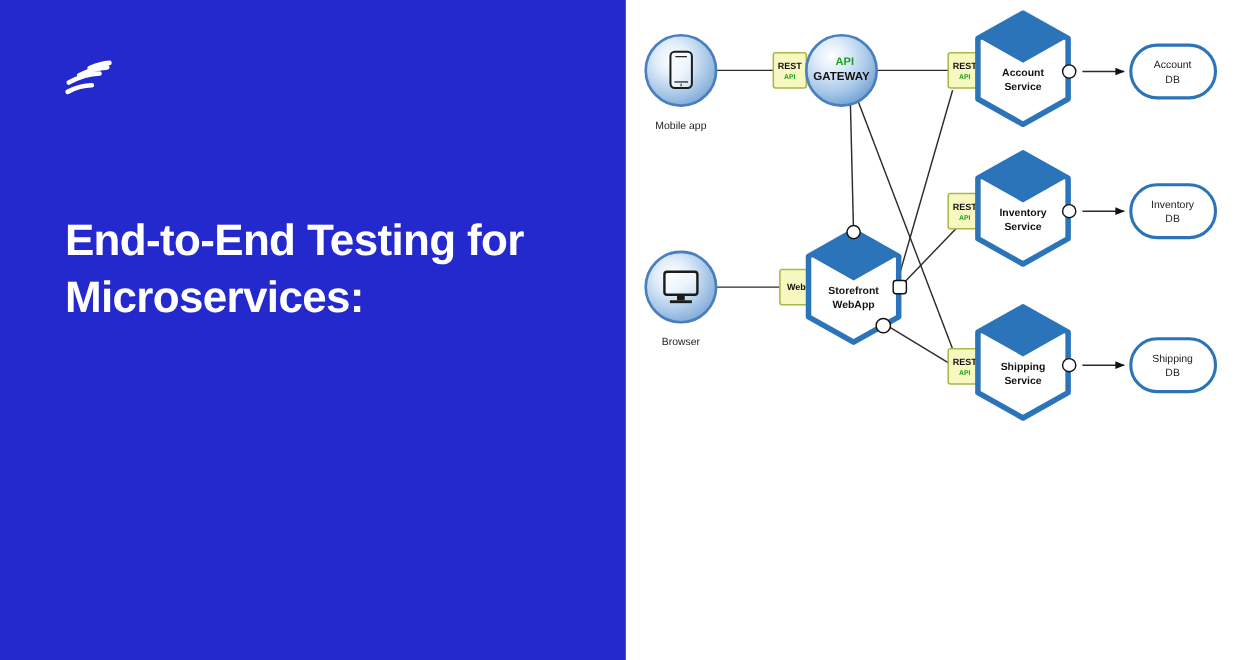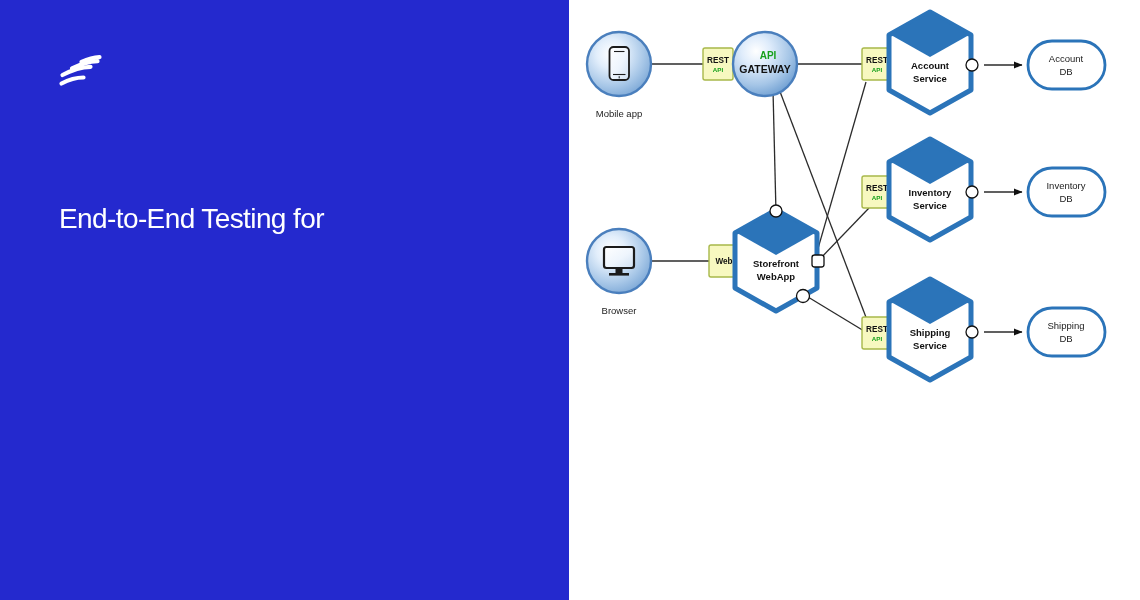--- a/index.html
+++ b/index.html
@@ -38,22 +38,22 @@
   }
   #title-block {
     position: absolute;
     left: 59px;
     top: 193px;
     width: 470px;
   }
   .title-line {
     color: #ffffff;
     font-family: "Liberation Sans", sans-serif;
-    font-size: 28px;
-    font-weight: normal;
+    font-size: 40px;
+    font-weight: bold;
     line-height: 52px;
     letter-spacing: -0.6px;
     white-space: nowrap;
   }
 
   
   #right-panel {
     position: relative;
     width: 571px;
     height: 600px;
@@ -132,20 +132,21 @@
           <path d="M4.5 31.5 C 12 27.5, 19 25.5, 26.5 25.5"></path>
           <path d="M5.5 23.0 C 15 18.0, 24 15.0, 33.5 14.8"></path>
           <path d="M15.0 16.5 C 24 12.0, 32 9.5, 40.5 9.2"></path>
           <path d="M24.5 10.0 C 31 7.2, 37 5.6, 42.5 5.2"></path>
         </g>
       </svg>
     </div>
 
     <div id="title-block">
       <div class="title-line">End-to-End Testing for</div>
+      <div class="title-line">Microservices:</div>
     </div>
 
   </div>
 
   <div id="right-panel">
 
     <svg id="diagram-svg" viewBox="0 0 571 600">
       <defs>
         <radialGradient id="clientGrad" cx="38%" cy="34%" r="72%">
           <stop offset="0%" stop-color="#ffffff"></stop>

